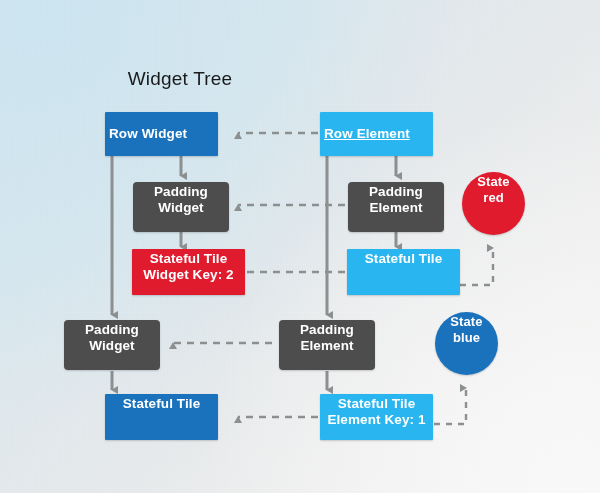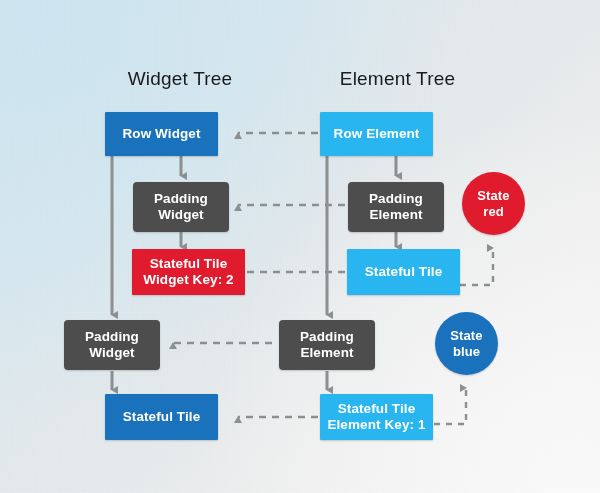--- a/index.html
+++ b/index.html
@@ -46,30 +46,30 @@
     font-size: 19px;
     font-weight: 400;
     letter-spacing: 0.2px;
     white-space: nowrap;
     text-align: center;
   }
   .node {
     position: absolute;
     display: flex;
     align-items: center;
-    justify-content: center;
+    justify-content: flex-start;
     text-align: center;
     color: #ffffff;
     font-size: 13.5px;
     font-weight: bold;
     line-height: 1.22;
     letter-spacing: 0.1px;
     box-sizing: border-box;
     z-index: 3;
-    padding: 16px 4px;
+    padding: 2px 4px;
   }
   .node .lbl { display: block; }
   .rect { border-radius: 1px; }
   .rounded { border-radius: 4px; }
   .circle { border-radius: 50%; font-size: 13px; }
   .shadow-soft { box-shadow: 0 1px 2px rgba(0,0,0,0.18); }
 </style>
 </head>
 <body>
 
@@ -108,27 +108,26 @@
     <path d="M345,205 L238,205" stroke="#8B8F90" stroke-width="2.4" fill="none" stroke-dasharray="7 6" marker-end="url(#arrow-left)"></path>
     <path d="M345,272 L238,272" stroke="#8B8F90" stroke-width="2.4" fill="none" stroke-dasharray="7 6" marker-end="url(#arrow-left)"></path>
     <path d="M272,343 L173,343" stroke="#8B8F90" stroke-width="2.4" fill="none" stroke-dasharray="7 6" marker-end="url(#arrow-left)"></path>
     <path d="M318,417 L238,417" stroke="#8B8F90" stroke-width="2.4" fill="none" stroke-dasharray="7 6" marker-end="url(#arrow-left)"></path>
 
     <path d="M460,285 L493,285 L493,248" stroke="#8B8F90" stroke-width="2.4" fill="none" stroke-dasharray="6 6" marker-end="url(#arrow-up)"></path>
     <path d="M434,424 L466,424 L466,388" stroke="#8B8F90" stroke-width="2.4" fill="none" stroke-dasharray="6 6" marker-end="url(#arrow-up)"></path>
   </svg>
 
   <div class="col-title" style="left:105px; top:68px; width:150px;">Widget Tree</div>
-  <div class="col-title" style="left:320px; top:68px; width:155px;">Element Tree</div>
 
   <div class="node rect shadow-soft" style="left:105px; top:112px; width:113px; height:44px; background:#1A72BC;">
     <span class="lbl">Row Widget</span>
   </div>
 
-  <div class="node rect shadow-soft" style="left:320px; top:112px; width:113px; height:44px; background:#29B6F0;">
+  <div class="node rect shadow-soft" style="left:320px; top:112px; width:113px; height:44px; background:#29B6F0;text-decoration:underline;">
     <span class="lbl">Row Element</span>
   </div>
 
   <div class="node rounded shadow-soft" style="left:133px; top:182px; width:96px; height:50px; background:#4D4D4D; flex-direction:column;">
     <span class="lbl">Padding</span>
     <span class="lbl">Widget</span>
   </div>
 
   <div class="node rounded shadow-soft" style="left:348px; top:182px; width:96px; height:50px; background:#4D4D4D; flex-direction:column;">
     <span class="lbl">Padding</span>

